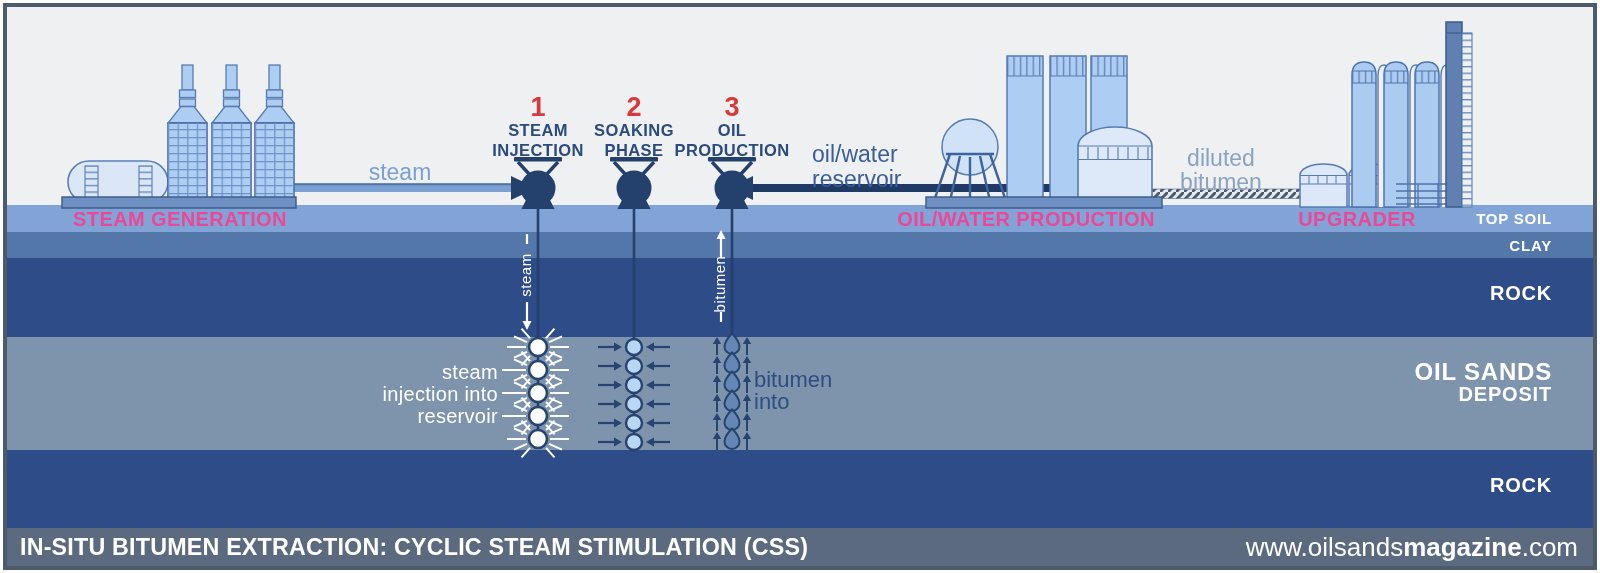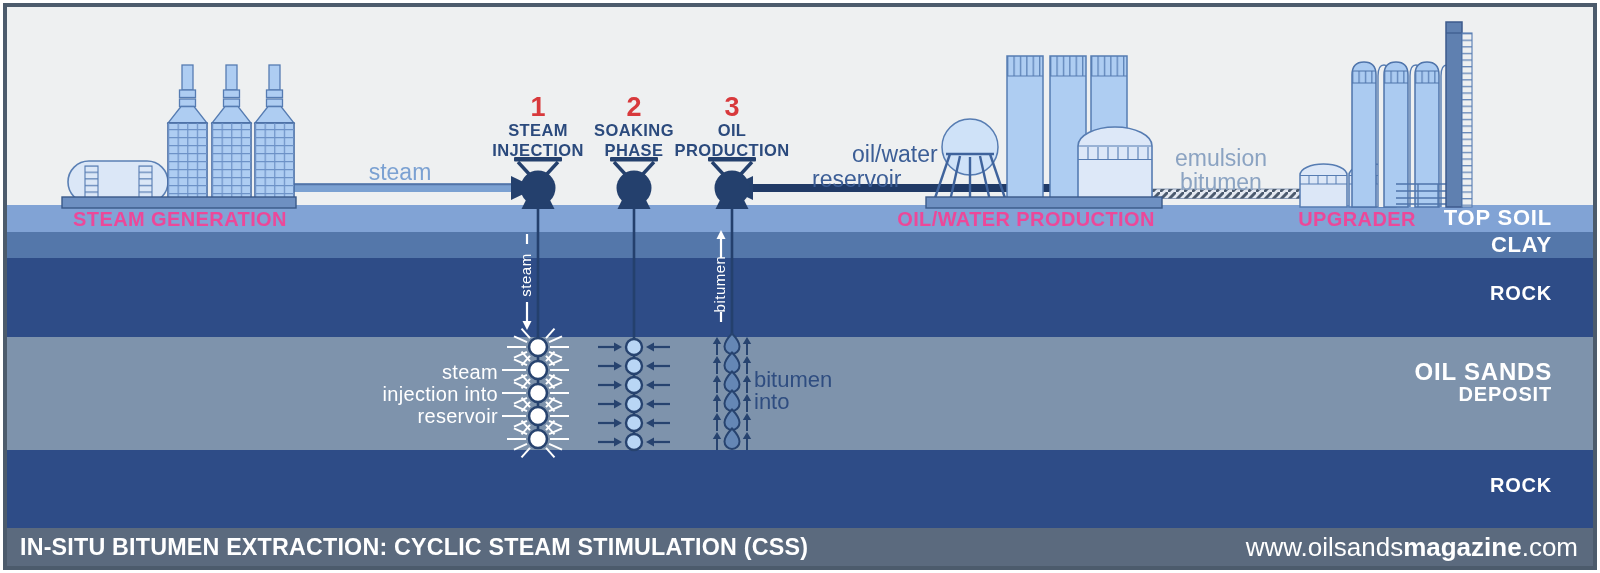--- a/index.html
+++ b/index.html
@@ -10,21 +10,21 @@
   .topsoil{top:205px;height:27px;background:#81a3d5;}
   .clay{top:232px;height:26px;background:#5477aa;}
   .rock1{top:258px;height:79px;background:#2e4c87;}
   .oilsands{top:337px;height:113px;background:#7e93ac;}
   .rock2{top:450px;height:78px;background:#2e4c87;}
   .footerbar{top:528px;height:38px;background:#5b6a7e;z-index:2;}
   .art{position:absolute;left:0;top:0;z-index:2;}
   .lbl{position:absolute;white-space:nowrap;z-index:3;font-family:"Liberation Sans",sans-serif;}
   .ctr{transform:translate(-50%,-50%);}
   .facility{font-weight:bold;font-size:20px;color:#ec4899;letter-spacing:.4px;}
-  .layerlbl{font-weight:bold;font-size:22px;color:#fff;letter-spacing:.8px;transform:translateY(-50%);text-align:right;}
+  .layerlbl{font-weight:bold;font-size:15px;color:#fff;letter-spacing:.8px;transform:translateY(-50%);text-align:right;}
   .stepnum{font-weight:bold;font-size:27px;color:#d8393c;}
   .steplbl{font-weight:bold;font-size:16.5px;color:#2b4a7d;letter-spacing:.4px;}
   .pipelbl{font-size:23px;}
   .c-steam{color:#7ba1d2;}
   .c-emul{color:#3c5e96;}
   .c-dilu{color:#8ba3c2;}
   .white20{color:#fff;font-size:20px;letter-spacing:.3px;transform:translateY(-50%);text-align:right;}
   .navy22{color:#2f4d80;font-size:22px;transform:translateY(-50%);}
   .vert{transform:translate(-50%,-50%) rotate(-90deg);font-size:15px;color:#fff;letter-spacing:.5px;}
   .footer-title{font-weight:bold;font-size:24px;color:#fff;letter-spacing:.2px;
@@ -240,23 +240,23 @@
   <div class="lbl ctr steplbl" style="left:538px;top:130px">STEAM</div>
   <div class="lbl ctr steplbl" style="left:538px;top:150px">INJECTION</div>
   <div class="lbl ctr stepnum" style="left:634px;top:107px">2</div>
   <div class="lbl ctr steplbl" style="left:634px;top:130px">SOAKING</div>
   <div class="lbl ctr steplbl" style="left:634px;top:150px">PHASE</div>
   <div class="lbl ctr stepnum" style="left:732px;top:107px">3</div>
   <div class="lbl ctr steplbl" style="left:732px;top:130px">OIL</div>
   <div class="lbl ctr steplbl" style="left:732px;top:150px">PRODUCTION</div>
 
   <div class="lbl ctr pipelbl c-steam" style="left:400px;top:172px">steam</div>
-  <div class="lbl pipelbl c-emul" style="left:852px;top:141px">oil/water</div>
+  <div class="lbl pipelbl c-emul" style="left:812px;top:141px">oil/water</div>
   <div class="lbl pipelbl c-emul" style="left:812px;top:166px">reservoir</div>
-  <div class="lbl ctr pipelbl c-dilu" style="left:1221px;top:158px">emulsion</div>
+  <div class="lbl ctr pipelbl c-dilu" style="left:1221px;top:158px">diluted</div>
   <div class="lbl ctr pipelbl c-dilu" style="left:1221px;top:182px">bitumen</div>
 
   <div class="lbl layerlbl" style="right:48px;top:218px">TOP SOIL</div>
   <div class="lbl layerlbl" style="right:48px;top:245px">CLAY</div>
   <div class="lbl layerlbl" style="right:48px;top:293px;font-size:20px">ROCK</div>
   <div class="lbl layerlbl" style="right:48px;top:372px;font-size:24px">OIL SANDS</div>
   <div class="lbl layerlbl" style="right:48px;top:394px;font-size:20px">DEPOSIT</div>
   <div class="lbl layerlbl" style="right:48px;top:485px;font-size:20px">ROCK</div>
 
   <div class="lbl vert" style="left:525px;top:275px">steam</div>

